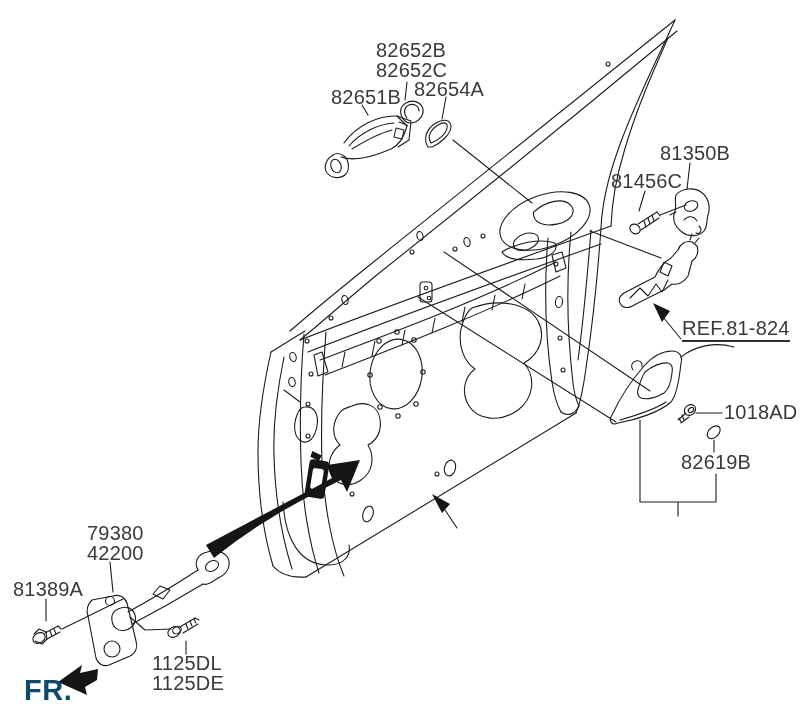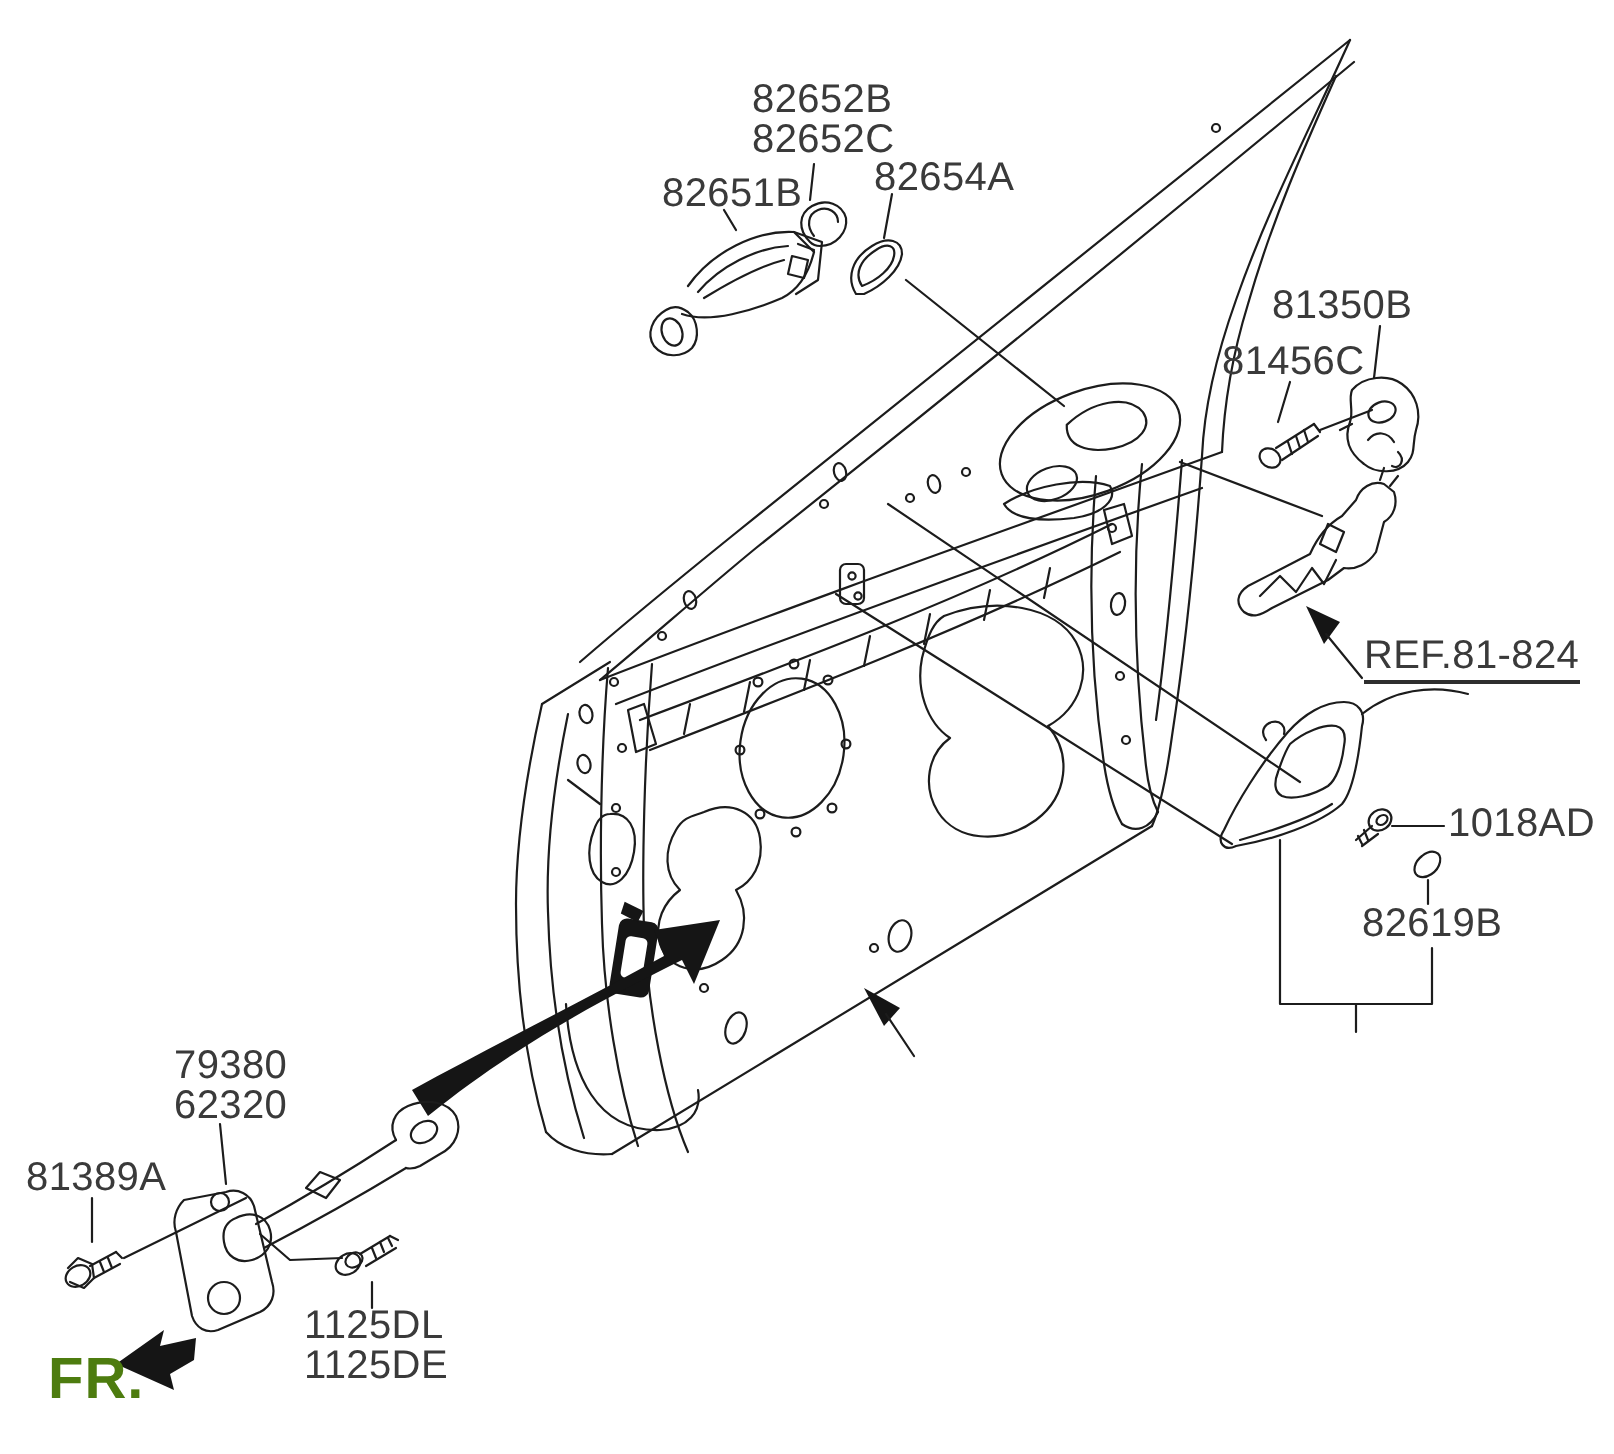--- a/index.html
+++ b/index.html
@@ -7,21 +7,21 @@
     position:relative;width:798px;height:727px;background:#ffffff;
     font-family:"Liberation Sans", sans-serif;overflow:hidden;
   }
   #art{position:absolute;left:0;top:0;}
   .lbl{
     position:absolute;color:#3a3a3a;font-size:20px;line-height:20px;
     white-space:nowrap;letter-spacing:0.2px;
   }
   .lbl .ln{display:block;}
   .ref{border-bottom:2px solid #2e2e2e;padding-bottom:2px;}
-  .fr{font-size:29px;font-weight:bold;color:#4d7c0f;letter-spacing:0.5px;}
+  .fr{font-size:29px;font-weight:bold;color:#0c4a6e;letter-spacing:0.5px;}
 </style>
 </head>
 <body>
 
 <div id="stage">
 
 <svg id="art" width="807" height="727" viewBox="0 0 807 727" fill="none" stroke="#1c1c1c" stroke-width="1.1" stroke-linecap="round" stroke-linejoin="round">
 
   <g>
 
@@ -240,30 +240,30 @@
     <path d="M195,618 L199,620"></path>
   </g>
 
   <path d="M98,669 L80,673 L82,665 L58,682 L87,695 L85,687 L97,680 Z" fill="#151515" stroke="none"></path>
 </svg>
 
   <div class="lbl" style="left:376px;top:40px">
     <span class="ln">82652B</span>
     <span class="ln">82652C</span>
   </div>
-  <div class="lbl" style="left:437px;top:79px">82654A</div>
+  <div class="lbl" style="left:414px;top:79px">82654A</div>
   <div class="lbl" style="left:331px;top:87px">82651B</div>
-  <div class="lbl" style="left:636px;top:143px">81350B</div>
+  <div class="lbl" style="left:660px;top:143px">81350B</div>
   <div class="lbl" style="left:611px;top:171px">81456C</div>
   <div class="lbl ref" style="left:682px;top:318px">REF.81-824</div>
   <div class="lbl" style="left:724px;top:402px">1018AD</div>
   <div class="lbl" style="left:681px;top:452px">82619B</div>
   <div class="lbl" style="left:87px;top:523px">
     <span class="ln">79380</span>
-    <span class="ln">62320</span>
+    <span class="ln">42200</span>
   </div>
   <div class="lbl" style="left:13px;top:579px">81389A</div>
   <div class="lbl" style="left:152px;top:653px">
     <span class="ln">1125DL</span>
     <span class="ln">1125DE</span>
   </div>
   <div class="lbl fr" style="left:24px;top:680px">FR.</div>
 
 </div>
 

